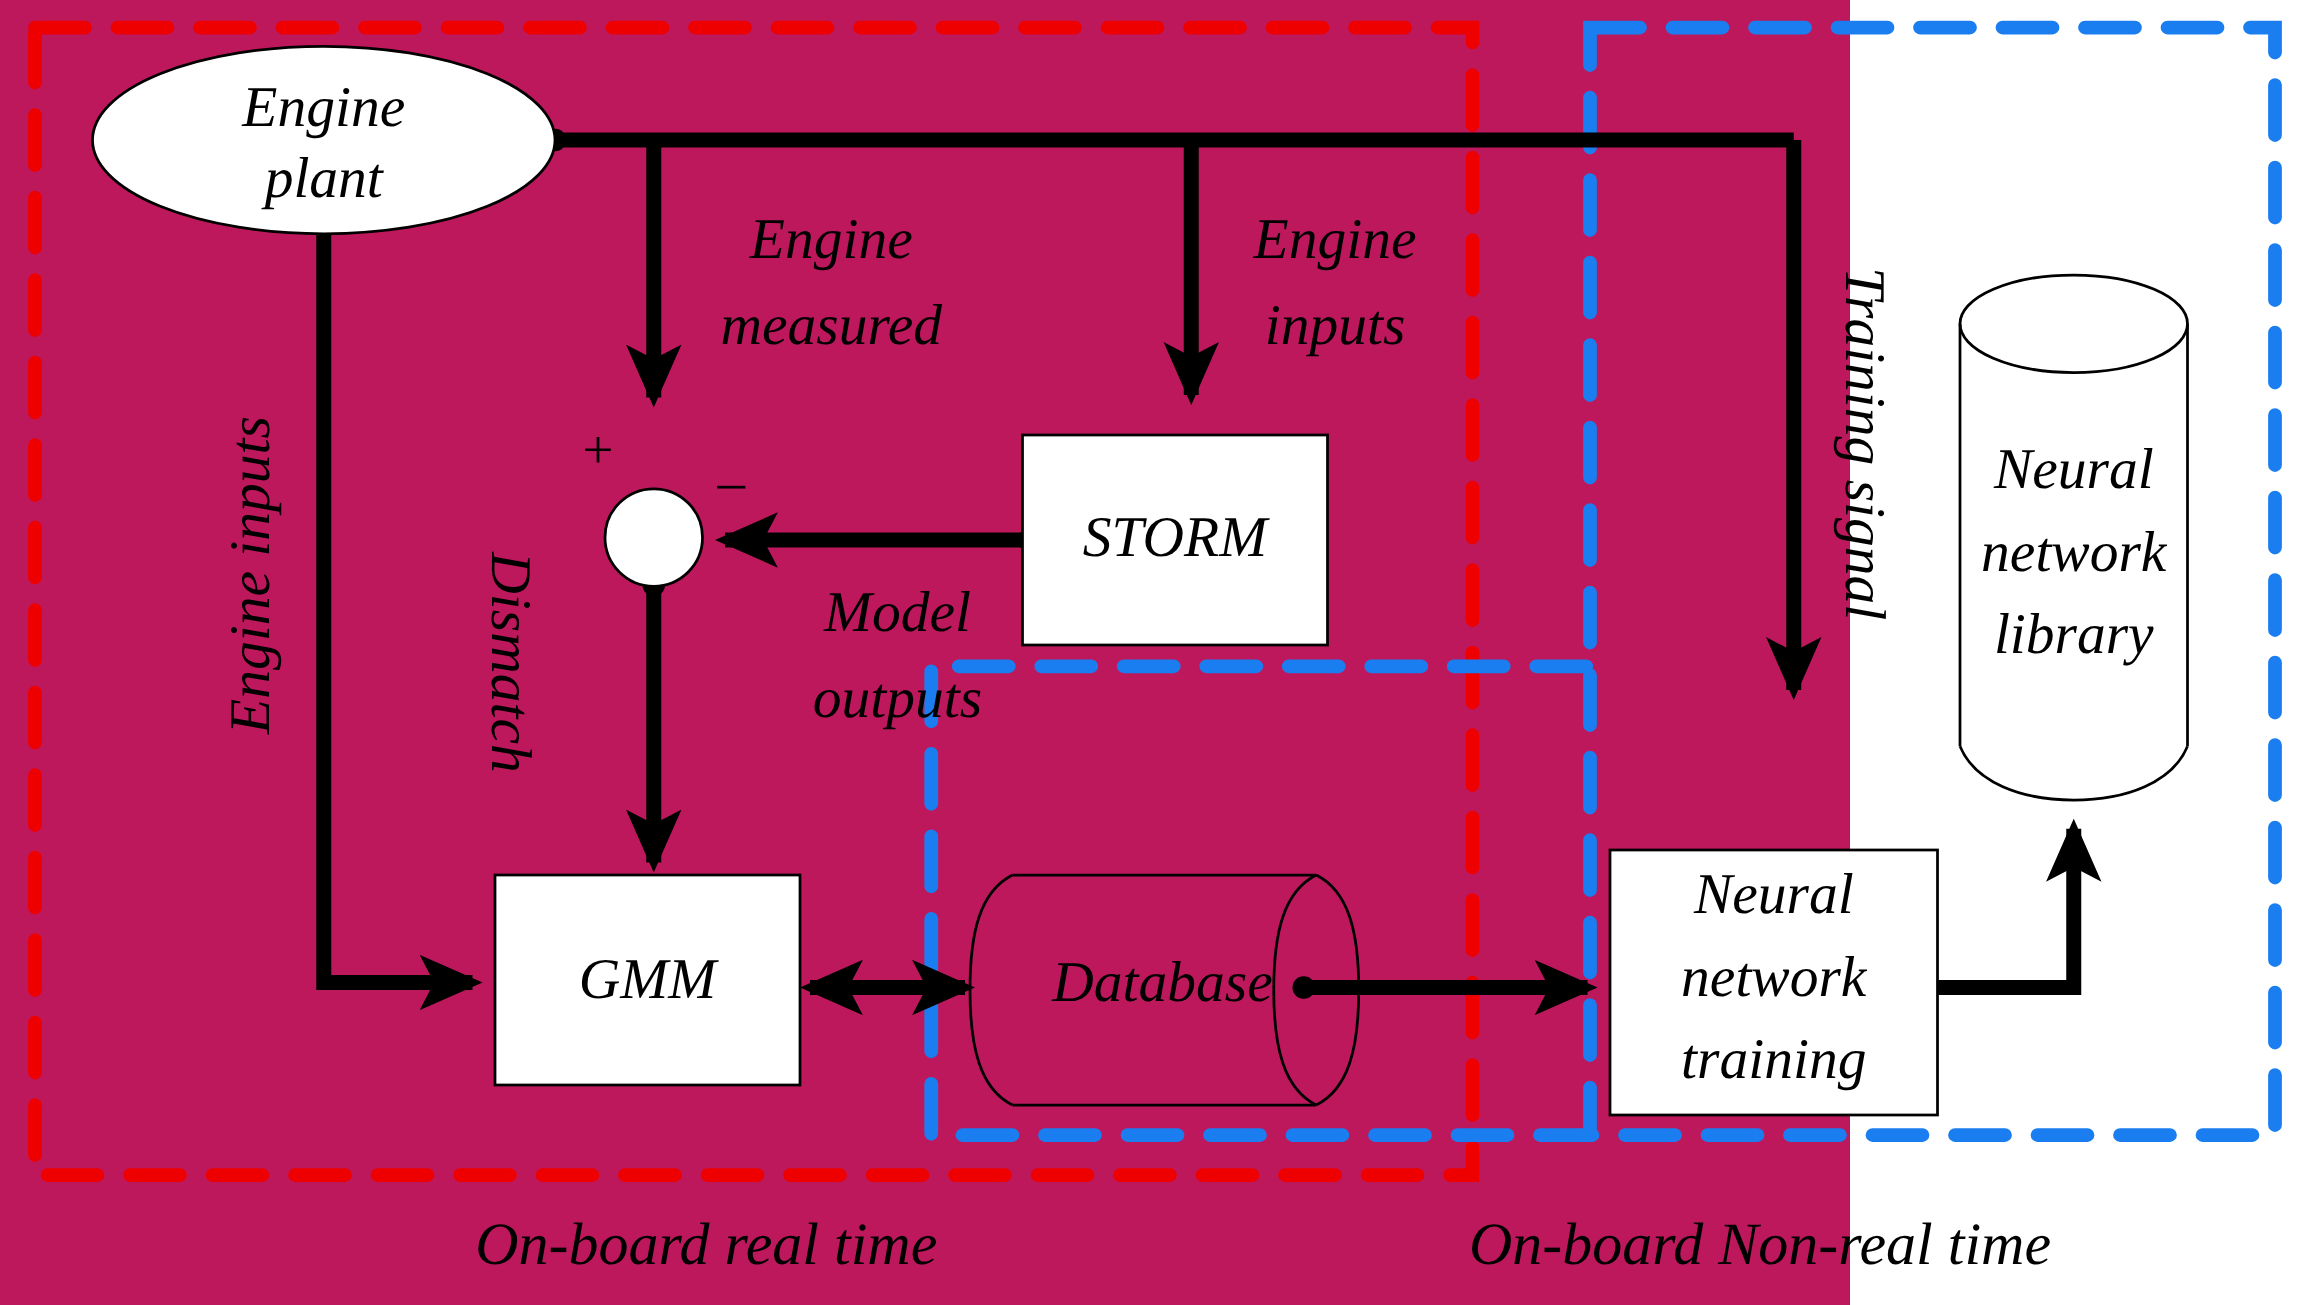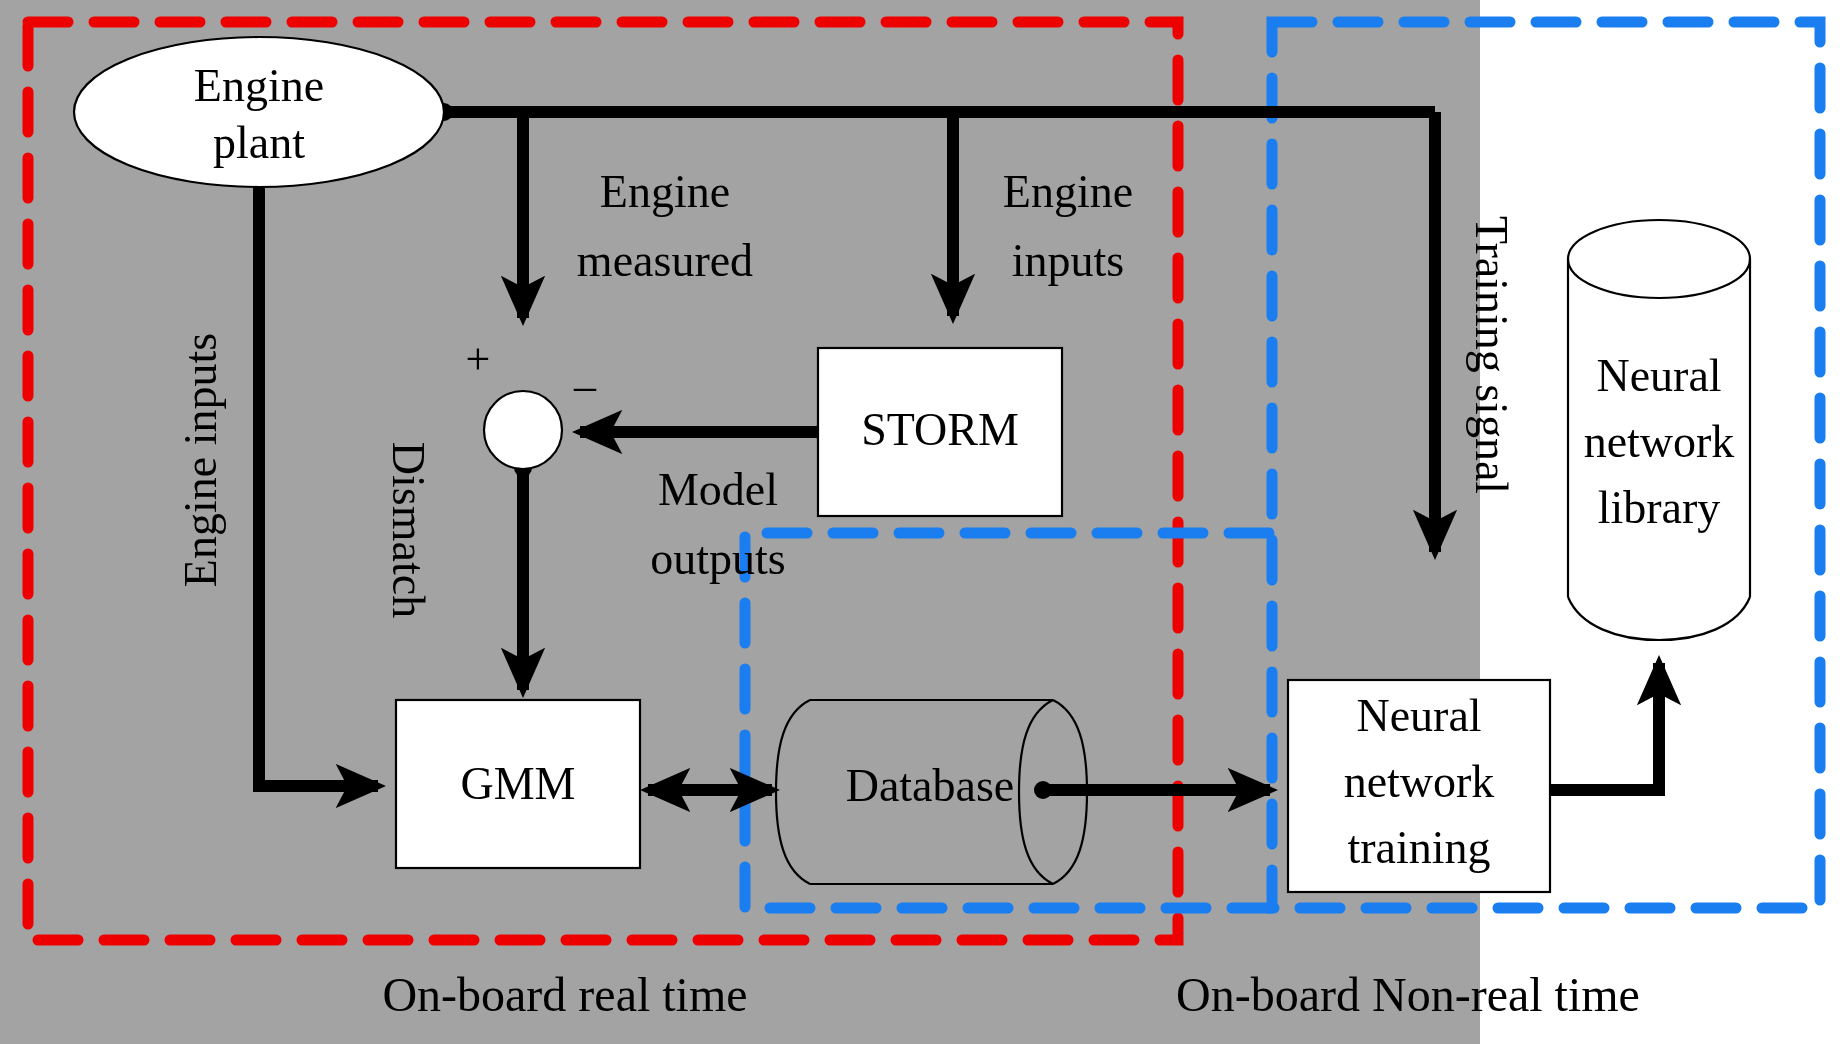--- a/index.html
+++ b/index.html
@@ -10,21 +10,22 @@
   body {
     width: 1844px;
     height: 1044px;
     font-family: "Liberation Serif", "DejaVu Serif", serif;
     overflow: hidden;
   }
   #diagram-root {
     position: relative;
     width: 1480px;
     height: 1044px;
-    background: #a3a3a3;
+    background: #be185d;
+    font-style: italic;
   }
   svg#diagram-svg {
     position: absolute;
     top: 0;
     left: 0;
     width: 1844px;
     height: 1044px;
     display: block;
   }
   .node-text, .edge-label, .zone-caption, .sign-label {

